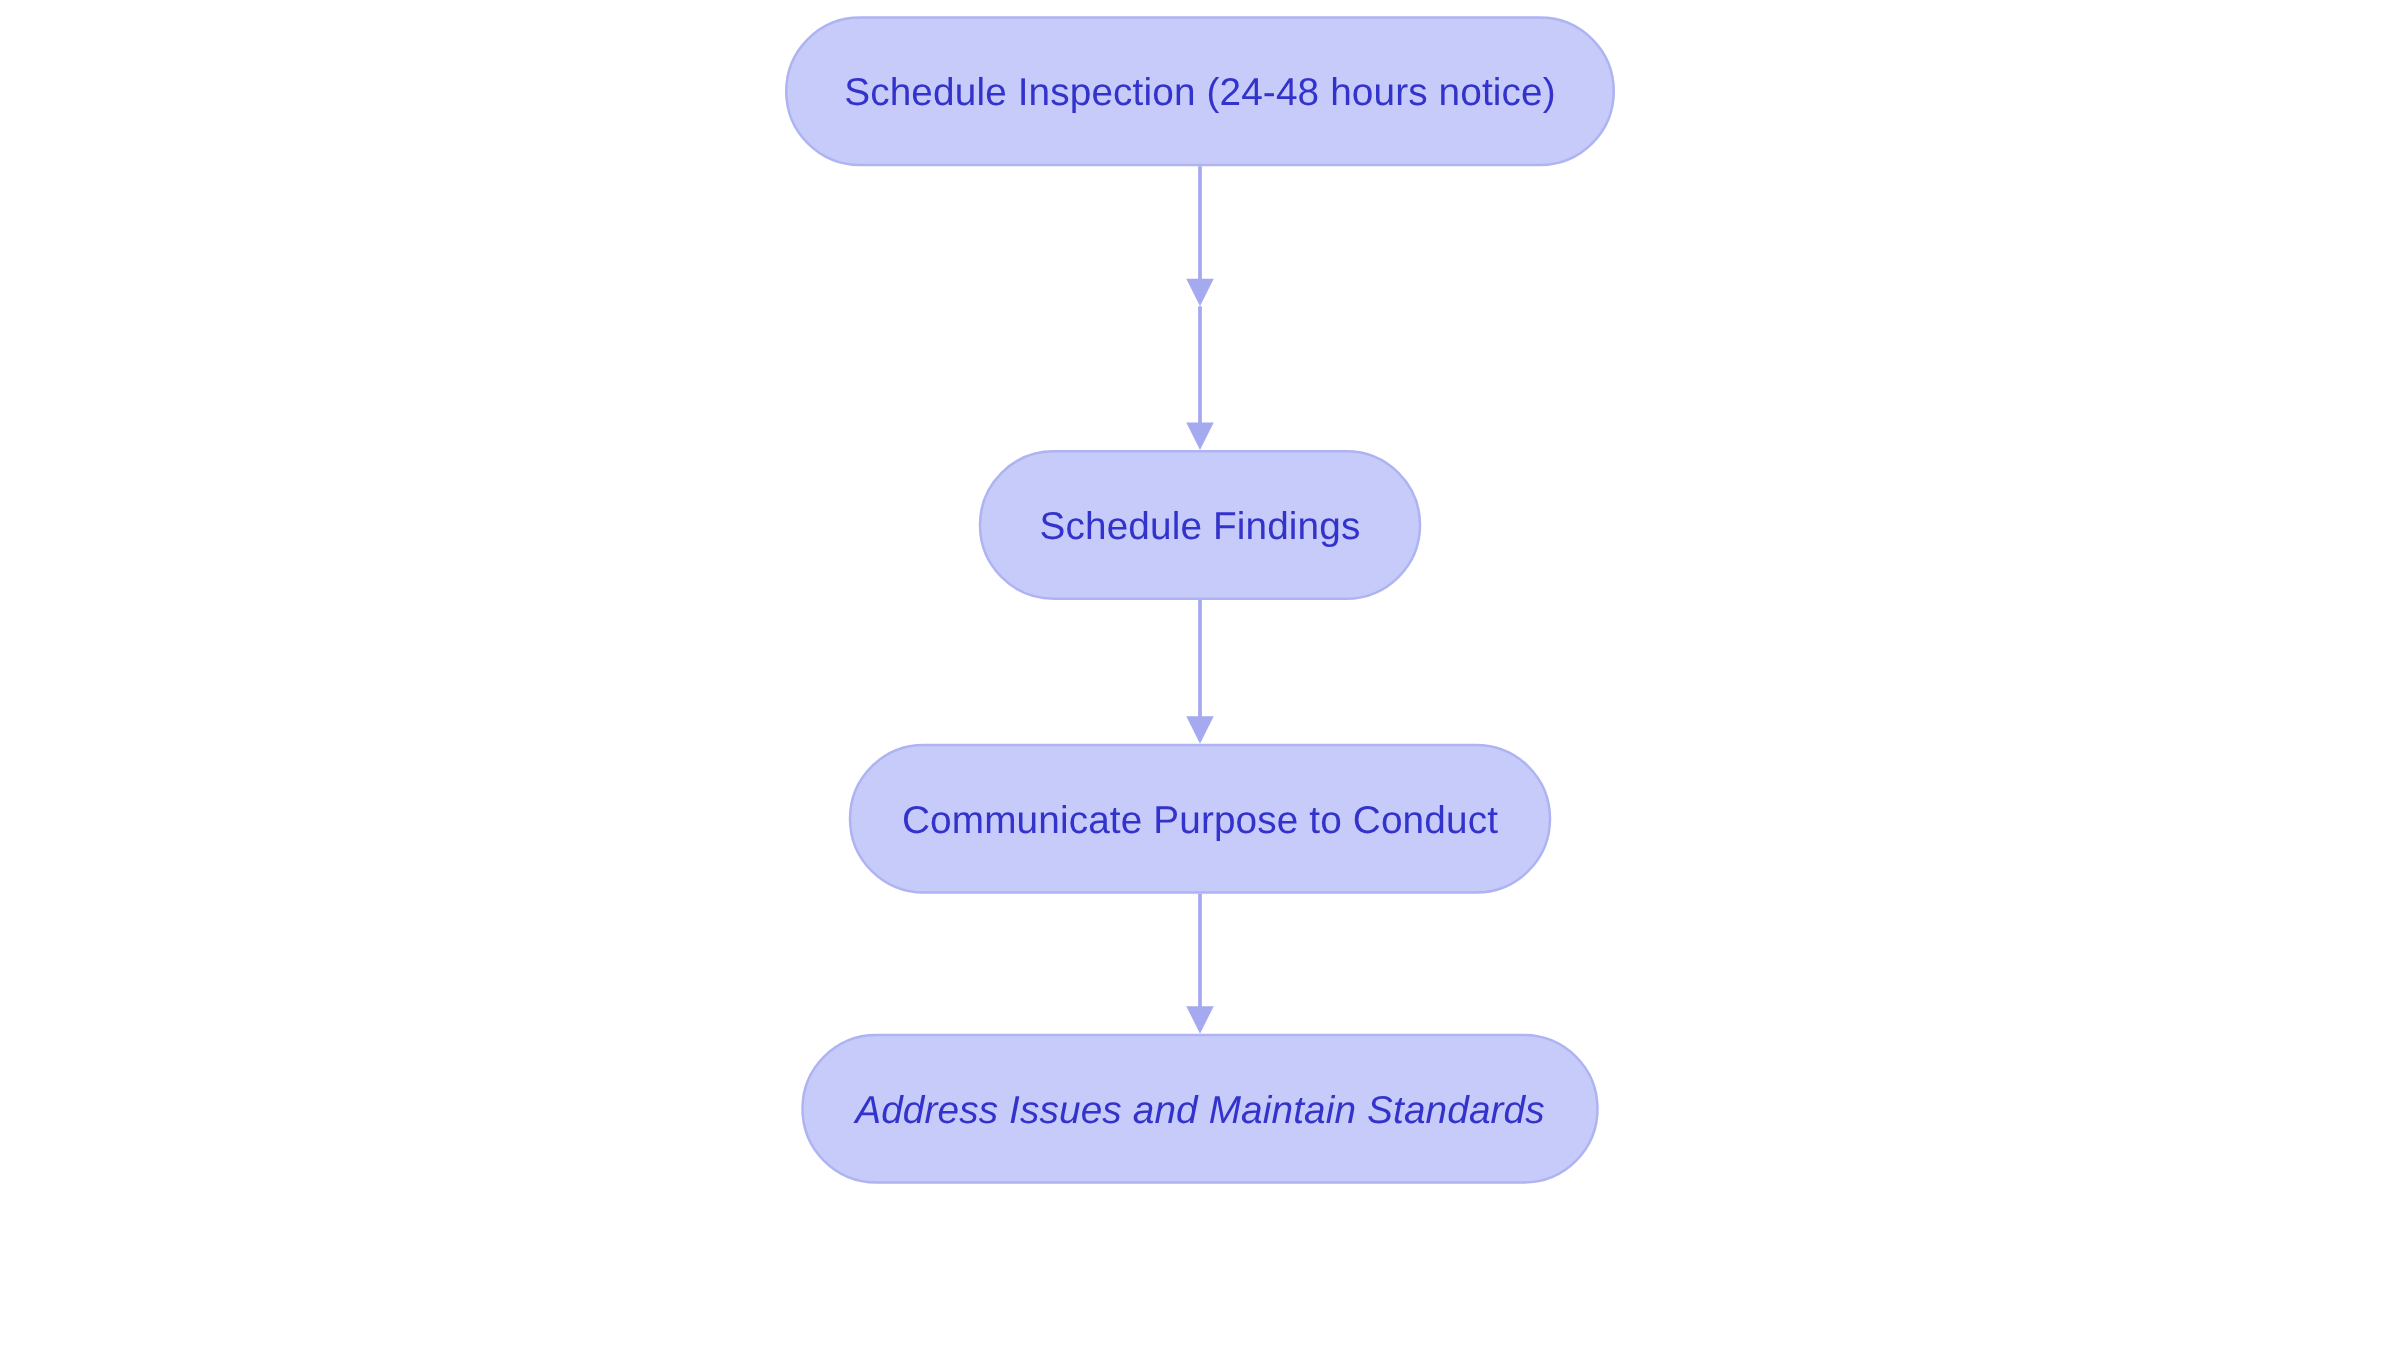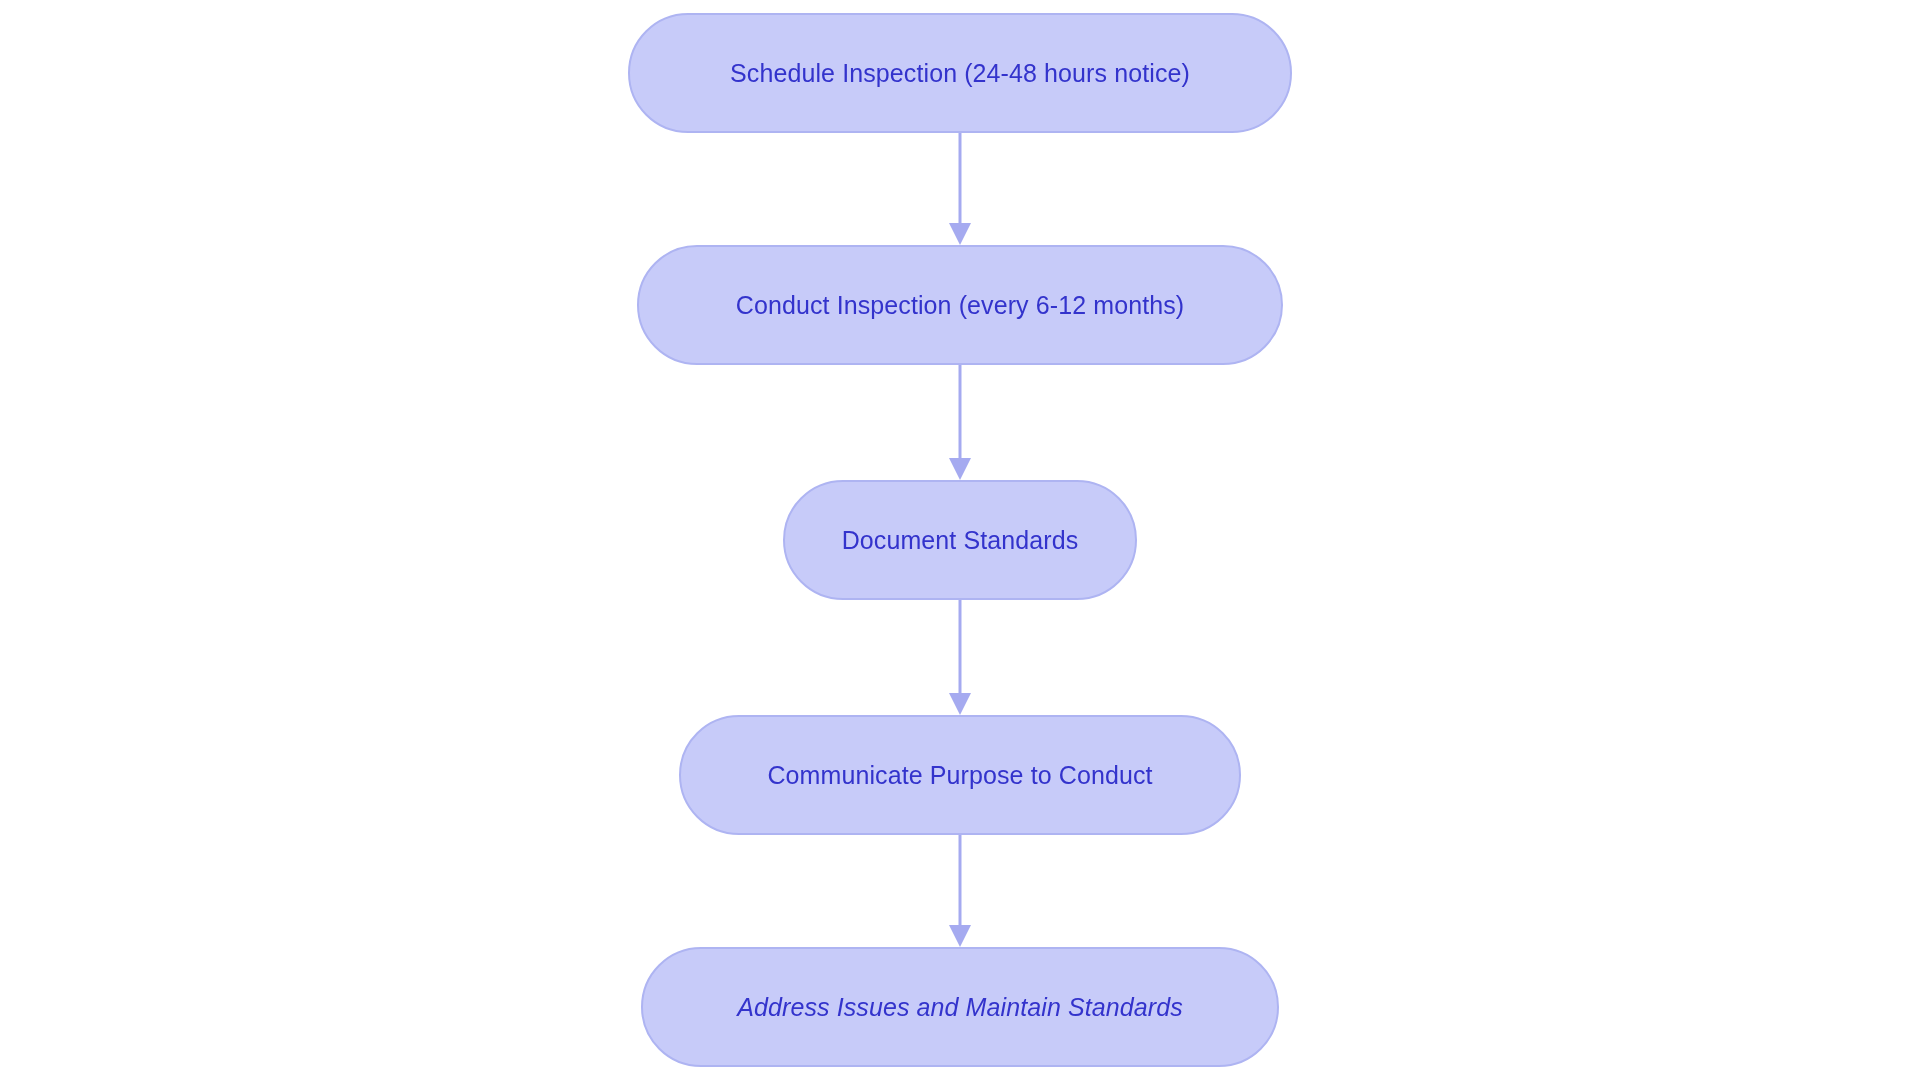--- a/index.html
+++ b/index.html
@@ -42,21 +42,21 @@
     height: 120px;
     border-radius: 60px;
     background: #c7cbf9;
     border: 2px solid #aeb4f2;
     box-sizing: border-box;
     flex: none;
   }
 
   .node-label {
     color: #3333cc;
-    font-size: 25px;
+    font-size: 31px;
     line-height: 1;
     letter-spacing: 0.1px;
     white-space: nowrap;
     font-weight: 400;
   }
 
   
   .node.n0 { width: 664px; }
   .node.n1 { width: 646px; }
   .node.n2 { width: 354px; }
@@ -98,33 +98,30 @@
       <span class="node-label">Schedule Inspection (24-48 hours notice)</span>
     </div>
 
     <div class="connector c0">
       <svg viewBox="0 0 40 112" preserveAspectRatio="none" aria-hidden="true">
         <line x1="20" y1="0" x2="20" y2="92" stroke="#a5aaf0" stroke-width="3"></line>
         <polygon points="9,90 31,90 20,112" fill="#a5aaf0"></polygon>
       </svg>
     </div>
 
-    <div class="node n1">
-      <span class="node-label">Conduct Inspection (every 6-12 months)</span>
-    </div>
 
     <div class="connector c1">
       <svg viewBox="0 0 40 115" preserveAspectRatio="none" aria-hidden="true">
         <line x1="20" y1="0" x2="20" y2="95" stroke="#a5aaf0" stroke-width="3"></line>
         <polygon points="9,93 31,93 20,115" fill="#a5aaf0"></polygon>
       </svg>
     </div>
 
     <div class="node n2">
-      <span class="node-label">Document Standards</span>
+      <span class="node-label">Schedule Findings</span>
     </div>
 
     <div class="connector c2">
       <svg viewBox="0 0 40 115" preserveAspectRatio="none" aria-hidden="true">
         <line x1="20" y1="0" x2="20" y2="95" stroke="#a5aaf0" stroke-width="3"></line>
         <polygon points="9,93 31,93 20,115" fill="#a5aaf0"></polygon>
       </svg>
     </div>
 
     <div class="node n3">

